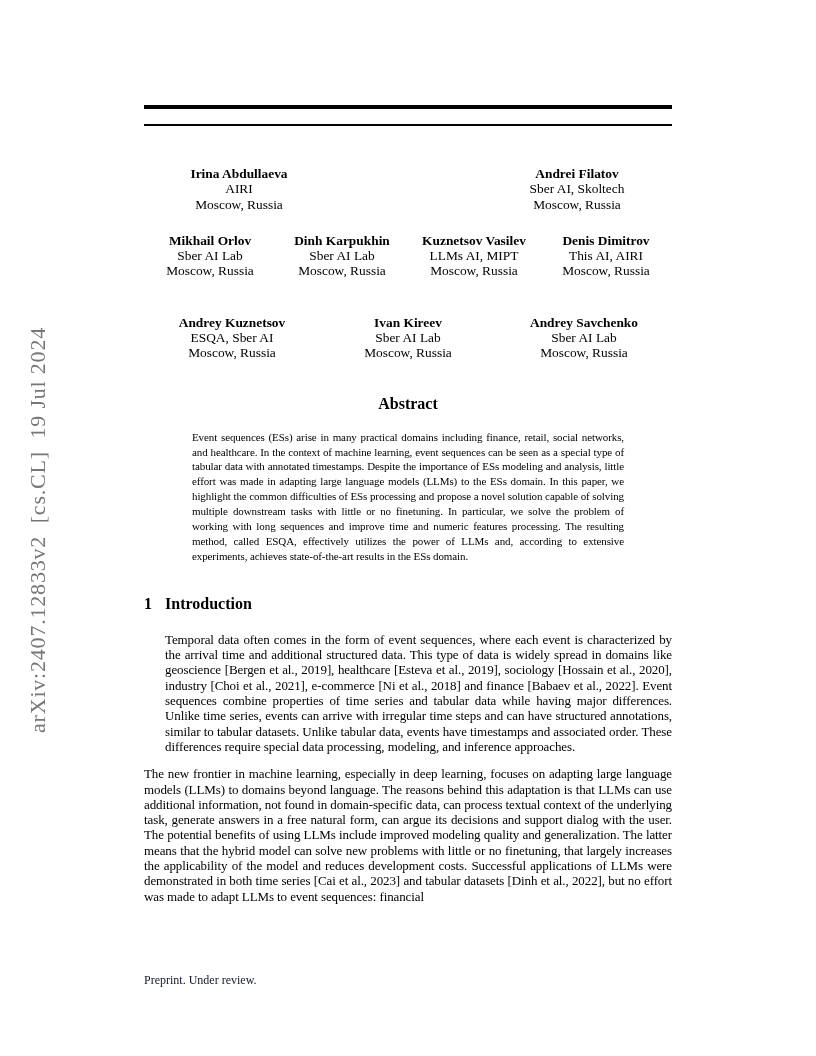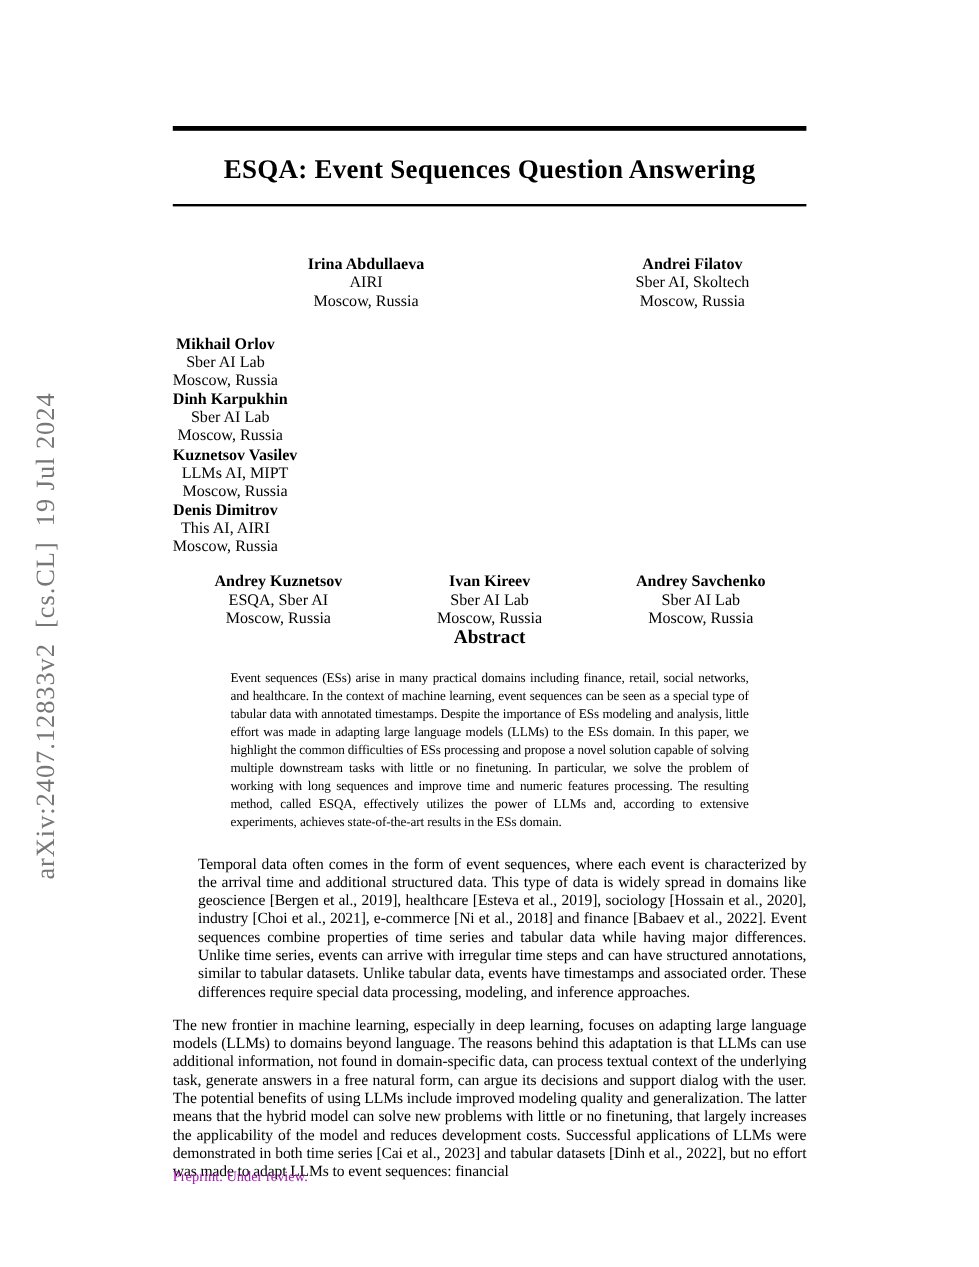--- a/index.html
+++ b/index.html
@@ -16,29 +16,29 @@
   .rule-thick{margin-top:105px;height:4px;background:#000000;}
   .rule-thin{margin-top:15px;height:2px;background:#000000;}
   .paper-title{
     margin:17px 0 0 0;
     font-size:22.5px;font-weight:700;
     text-align:center;line-height:29px;
     letter-spacing:0.2px;
   }
   .authors{margin-top:40px;}
   .author-row{display:flex;align-items:flex-start;}
-  .author-row.row-1{justify-content:flex-end;gap:82px;margin-bottom:21px;}
-  .author-row.row-2{margin-bottom:14px;flex-direction:column;}
+  .author-row.row-1{justify-content:space-between;gap:82px;margin-bottom:21px;}
+  .author-row.row-2{margin-bottom:36px;}
   .author-row.row-2 .author{flex:1;}
   .author-row.row-3{justify-content:flex-end;}
   .author-row.row-3 .author{flex:1;}
   .author-row.row-1 .author{width:190px;}
   .author{text-align:center;font-size:13.4px;line-height:15.3px;}
   .author-name{font-weight:700;}
-  .abstract{padding:0 48px;}
+  .abstract{margin-top:33px;padding:0 48px;}
   .abstract-heading{
     margin:0 0 17px 0;
     font-size:16px;font-weight:700;text-align:center;line-height:19px;
   }
   .abstract-text{
     margin:0;
     font-size:11px;line-height:14.9px;
     text-align:justify;
     letter-spacing:-0.1px;
     hyphens:auto;
@@ -52,21 +52,21 @@
     margin:0;
     font-size:13px;line-height:15.3px;
     text-align:justify;
     letter-spacing:-0.1px;
     hyphens:auto;
   }
   .body-par.first{margin-top:19px;margin-left:21px;}
   .body-par.next{margin-top:12px;}
   .page-footer{
     position:absolute;left:144px;top:973px;
-    font-size:12px;line-height:14px;color:#a21caf;
+    font-size:12px;line-height:14px;color:#0f172a;
   }
   .watermark{
     position:absolute;left:38px;top:530px;
     width:0;height:0;
   }
   .watermark span{
     position:absolute;
     white-space:pre;
     transform:translate(-50%,-50%) rotate(-90deg);
     font-size:22px;
@@ -81,21 +81,20 @@
 <div class="page">
 
   <div class="watermark">
     <span>arXiv:2407.12833v2  [cs.CL]  19 Jul 2024</span>
   </div>
 
   <div class="content">
 
     <div class="rule-thick"></div>
 
-    <h1 class="paper-title">ESQA: Event Sequences Question Answering</h1>
 
     <div class="rule-thin"></div>
 
     <div class="authors">
 
       <div class="author-row row-1">
         <div class="author">
           <div class="author-name">Irina Abdullaeva</div>
           <div class="author-affil">AIRI</div>
           <div class="author-loc">Moscow, Russia</div>
@@ -148,20 +147,23 @@
         </div>
       </div>
 
     </div>
 
     <div class="abstract">
       <h2 class="abstract-heading">Abstract</h2>
       <p class="abstract-text">Event sequences (ESs) arise in many practical domains including finance, retail, social networks, and healthcare. In the context of machine learning, event sequences can be seen as a special type of tabular data with annotated timestamps. Despite the importance of ESs modeling and analysis, little effort was made in adapting large language models (LLMs) to the ESs domain. In this paper, we highlight the common difficulties of ESs processing and propose a novel solution capable of solving multiple downstream tasks with little or no finetuning. In particular, we solve the problem of working with long sequences and improve time and numeric features processing. The resulting method, called ESQA, effectively utilizes the power of LLMs and, according to extensive experiments, achieves state-of-the-art results in the ESs domain.</p>
     </div>
 
+    <div class="section-heading">
+      <span class="section-number">1</span><span class="section-title">Introduction</span>
+    </div>
 
     <p class="body-par first">Temporal data often comes in the form of event sequences, where each event is characterized by the arrival time and additional structured data. This type of data is widely spread in domains like geoscience [Bergen et al., 2019], healthcare [Esteva et al., 2019], sociology [Hossain et al., 2020], industry [Choi et al., 2021], e-commerce [Ni et al., 2018] and finance [Babaev et al., 2022]. Event sequences combine properties of time series and tabular data while having major differences. Unlike time series, events can arrive with irregular time steps and can have structured annotations, similar to tabular datasets. Unlike tabular data, events have timestamps and associated order. These differences require special data processing, modeling, and inference approaches.</p>
     <p class="body-par next">The new frontier in machine learning, especially in deep learning, focuses on adapting large language models (LLMs) to domains beyond language. The reasons behind this adaptation is that LLMs can use additional information, not found in domain-specific data, can process textual context of the underlying task, generate answers in a free natural form, can argue its decisions and support dialog with the user. The potential benefits of using LLMs include improved modeling quality and generalization. The latter means that the hybrid model can solve new problems with little or no finetuning, that largely increases the applicability of the model and reduces development costs. Successful applications of LLMs were demonstrated in both time series [Cai et al., 2023] and tabular datasets [Dinh et al., 2022], but no effort was made to adapt LLMs to event sequences: financial</p>
 
   </div>
 
   <div class="page-footer">Preprint. Under review.</div>
 
 </div>
 

